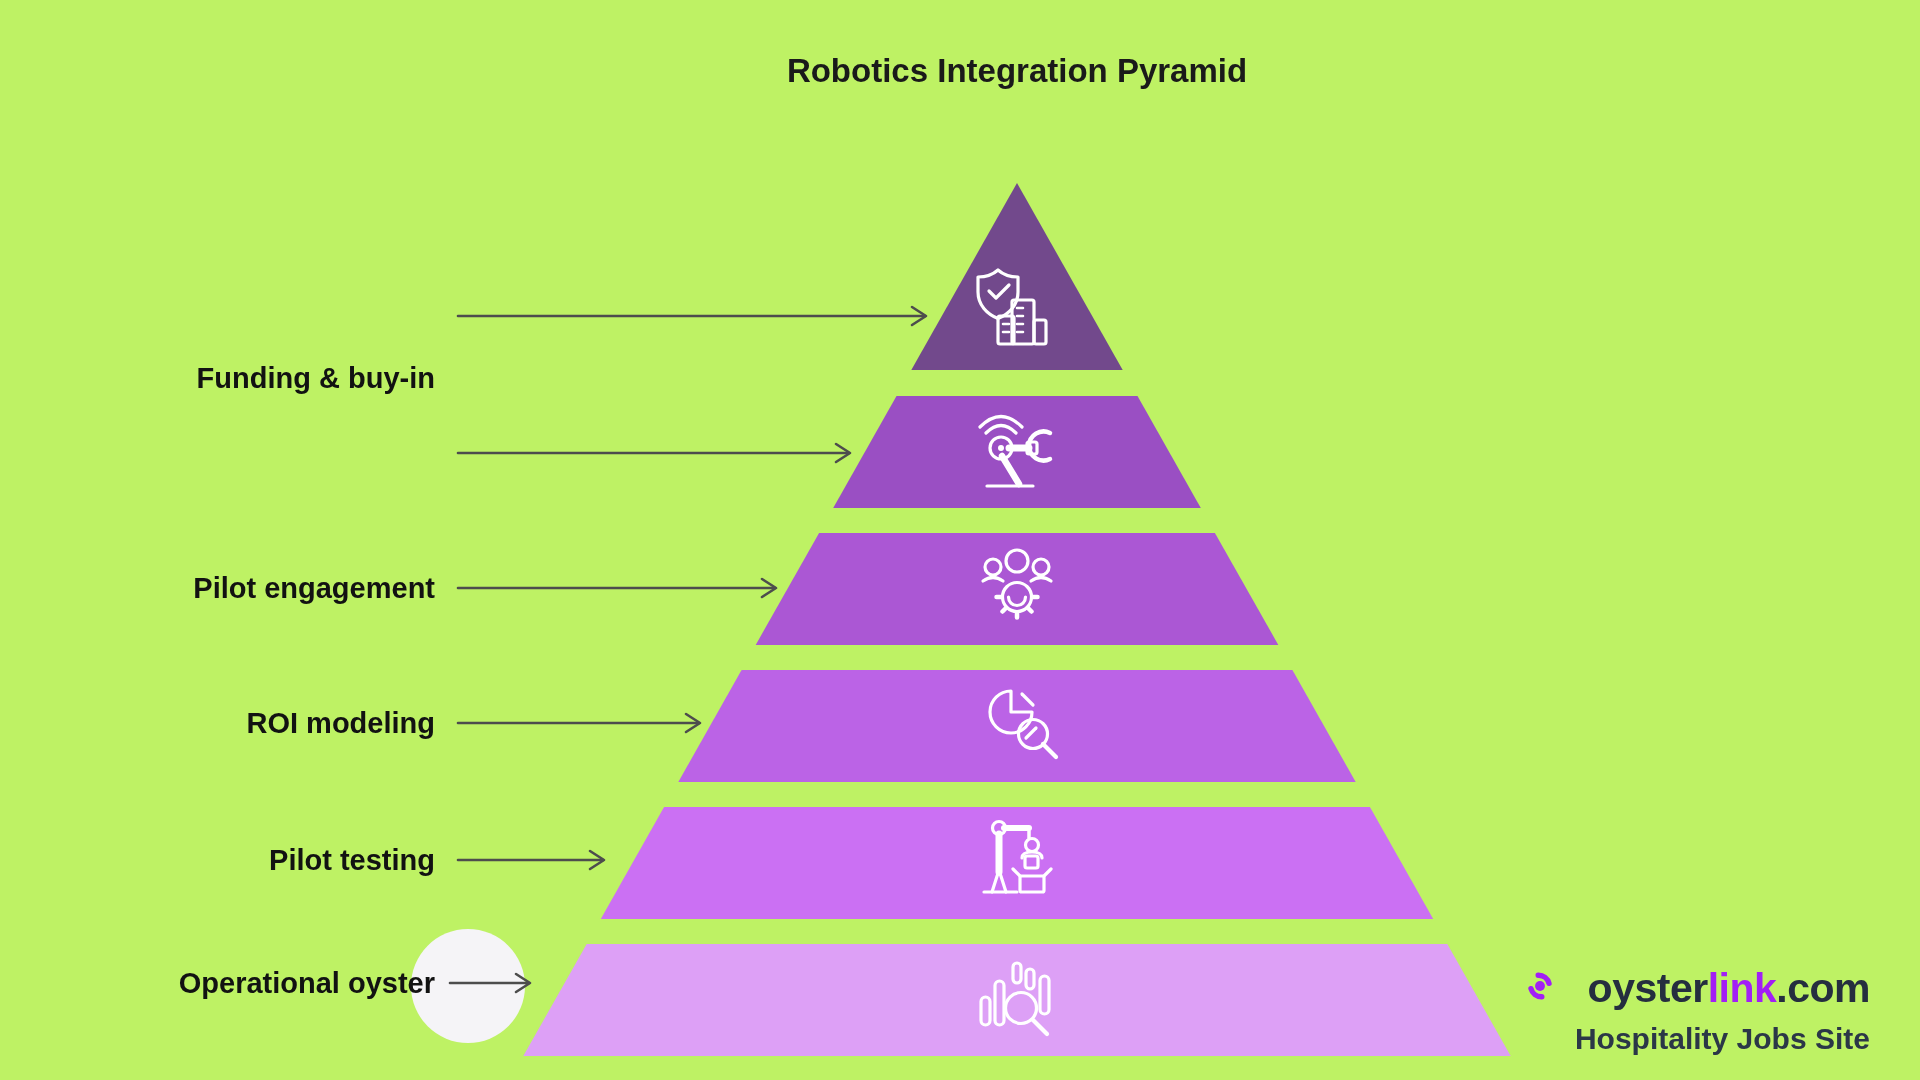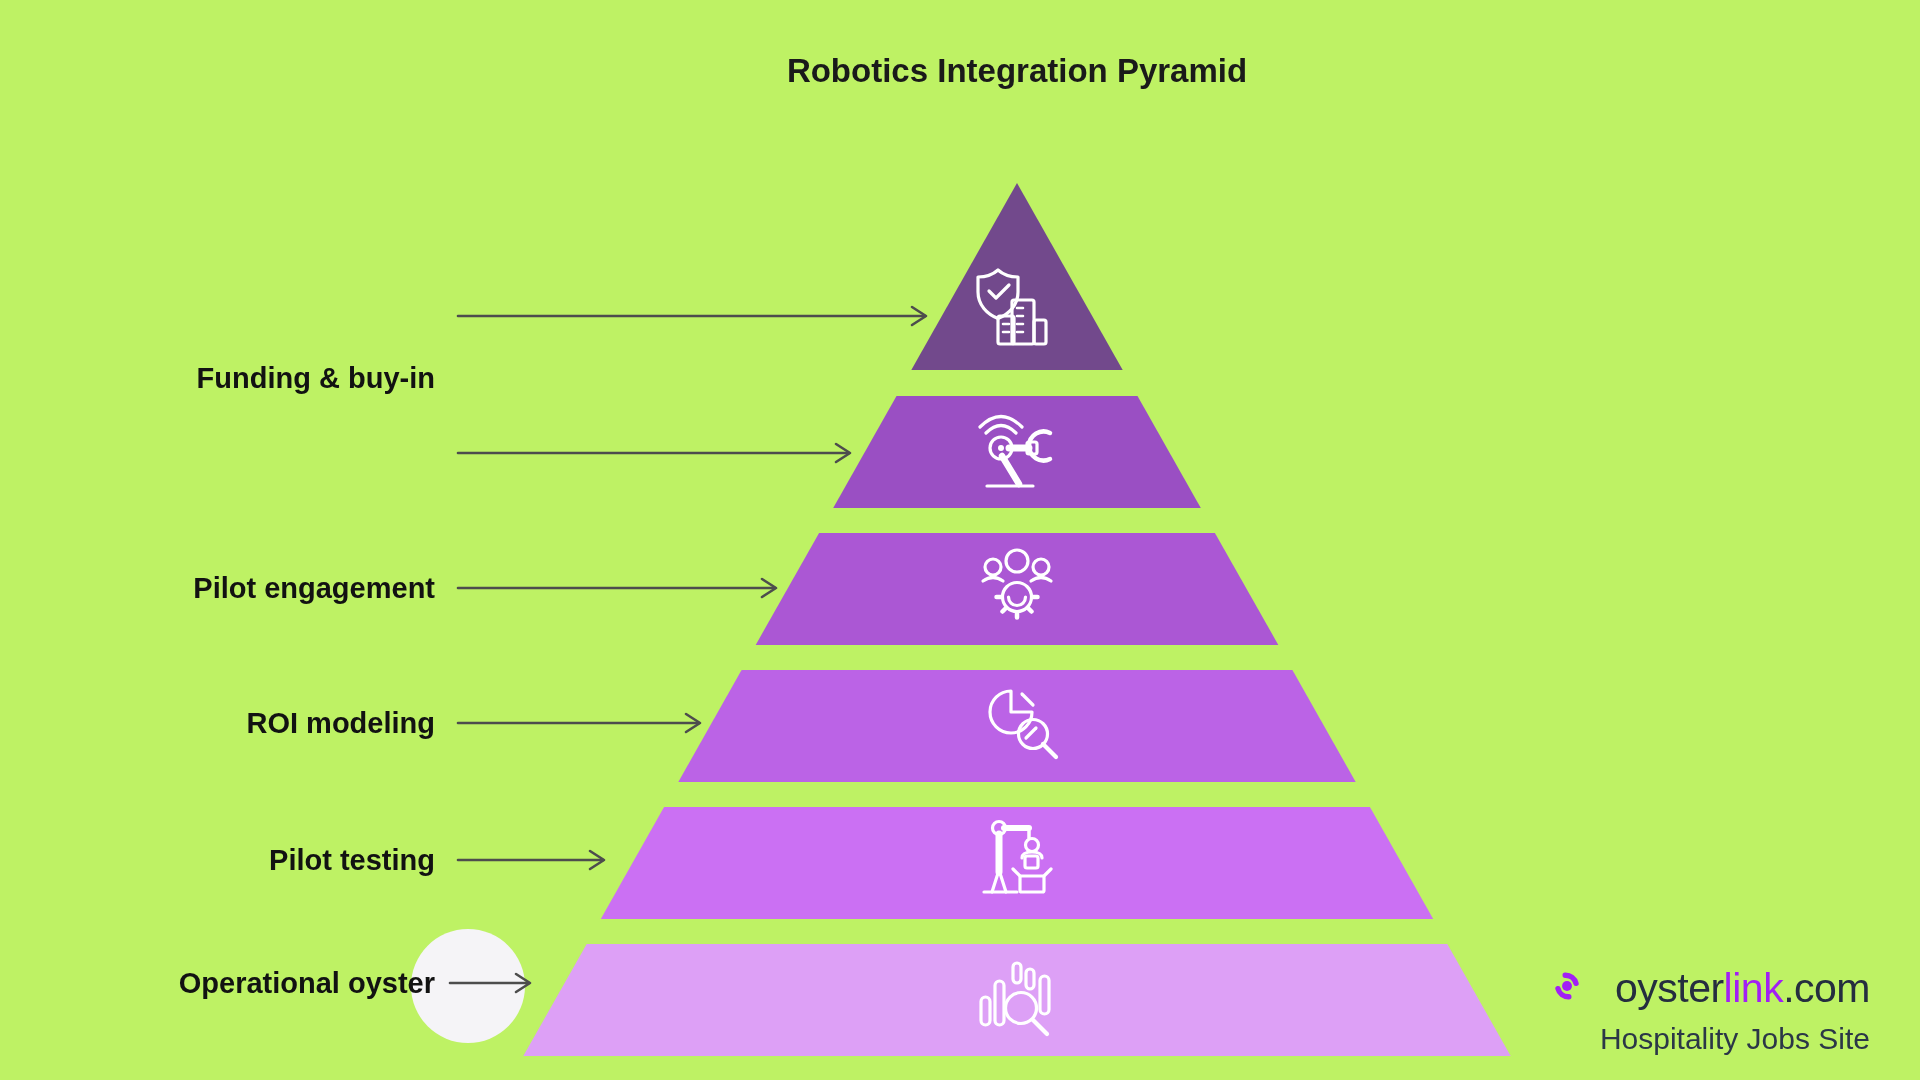--- a/index.html
+++ b/index.html
@@ -43,34 +43,34 @@
   .logo-row {
     position: absolute;
     top: 966px;
     right: 50px;
     display: flex;
     align-items: flex-start;
   }
   .logo-mark { width: 36px; height: 36px; margin-top: 2px; margin-right: 4px; }
   .logo-text {
     font-size: 41px;
-    font-weight: 400;
+    font-weight: 700;
     letter-spacing: -0.5px;
     color: #252e3f;
     line-height: 44px;
     white-space: nowrap;
     margin-left: 26px;
   }
   .logo-text .accent { color: #a21ff5; }
   .tagline {
     position: absolute;
     top: 1022px;
     right: 50px;
     font-size: 30px;
-    font-weight: 400;
+    font-weight: 700;
     color: #2b3747;
     white-space: nowrap;
   }
 </style>
 </head>
 <body>
 
 <div class="canvas">
 
   <div class="title">Robotics Integration Pyramid</div>

